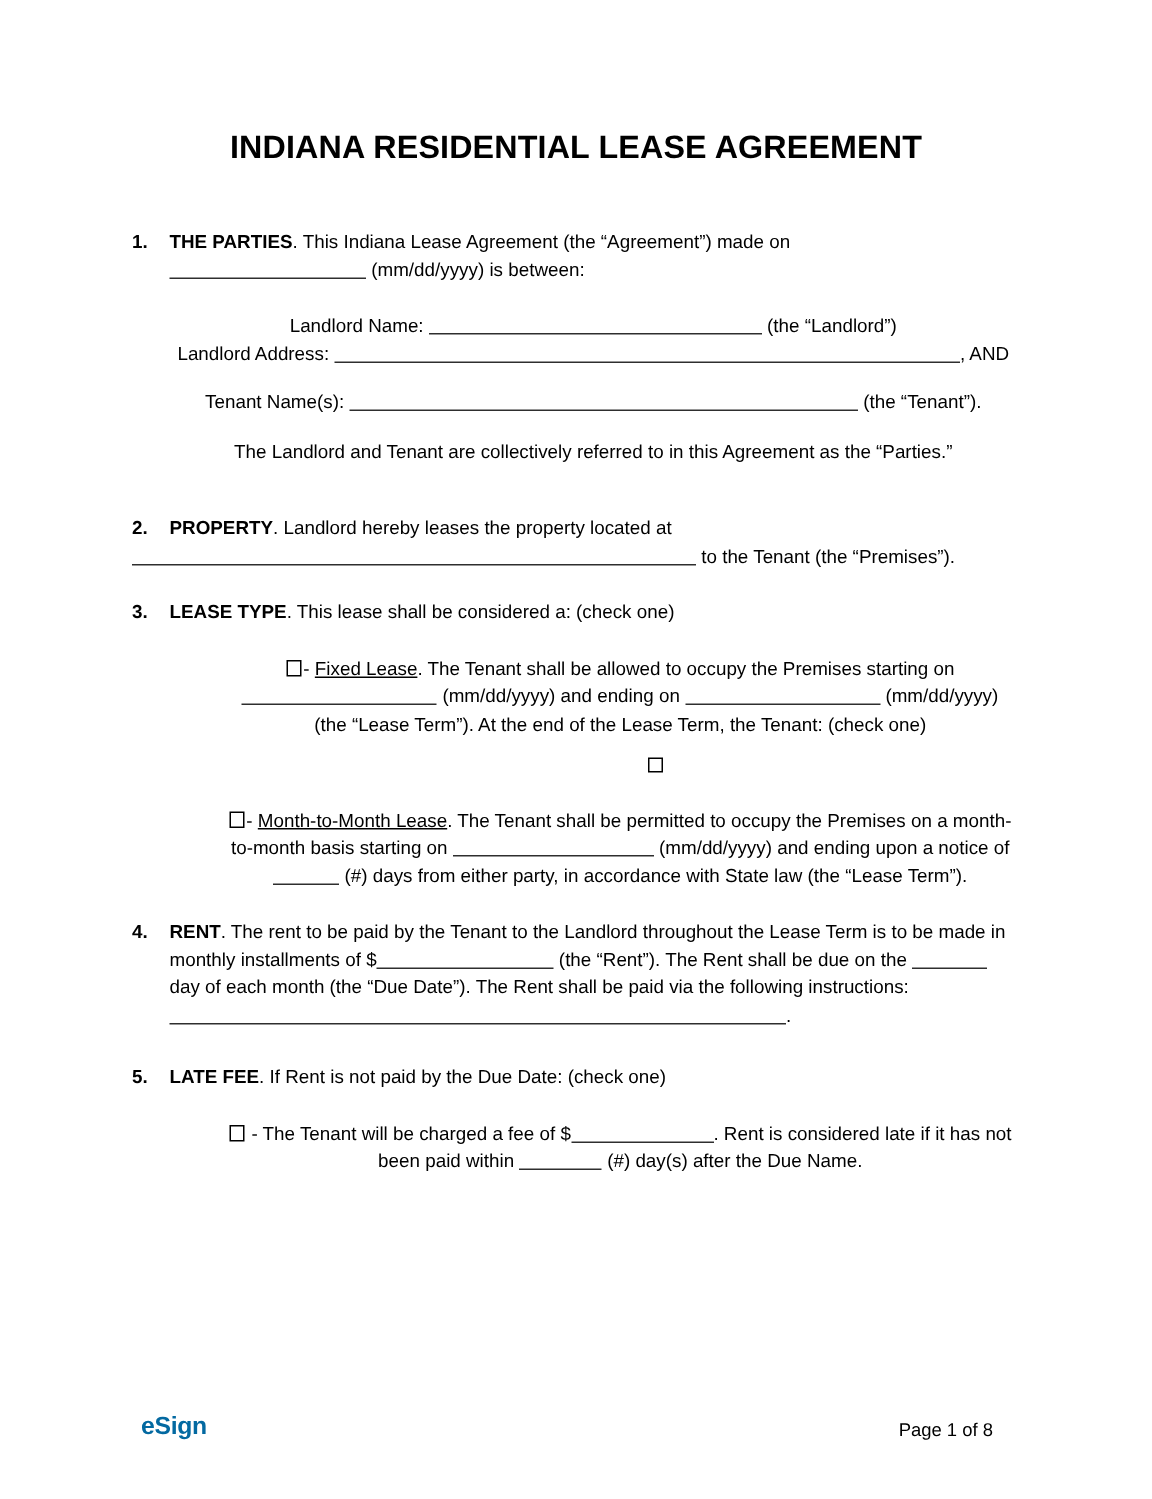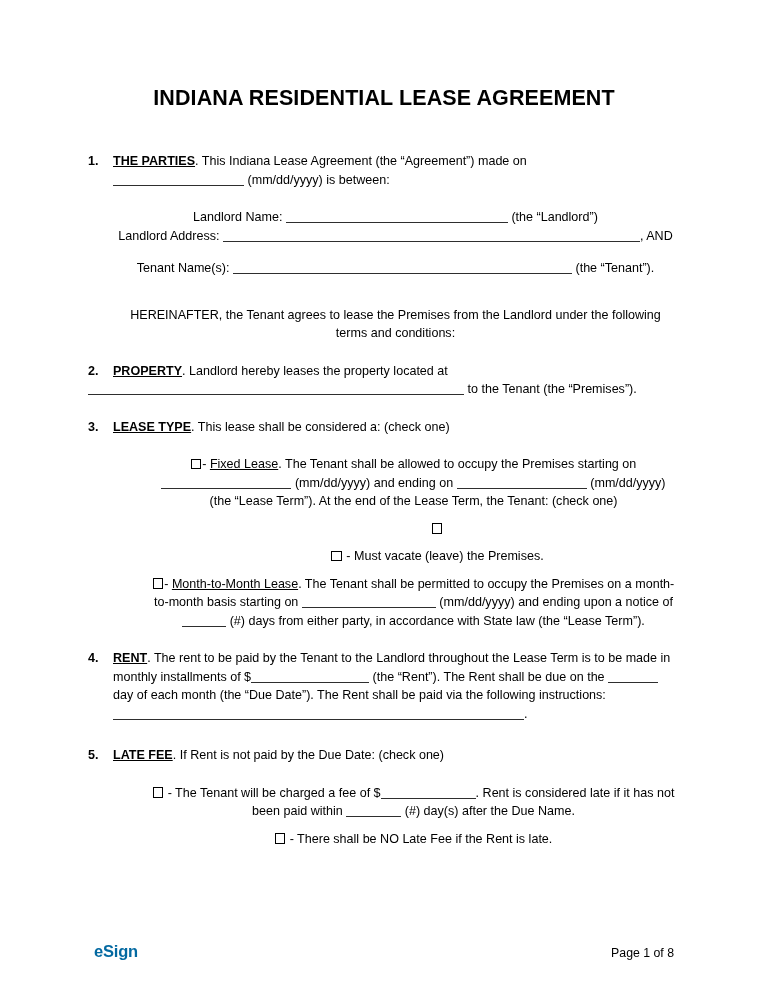--- a/index.html
+++ b/index.html
@@ -53,21 +53,21 @@
     margin-bottom: 0;
     text-align: left;
   }
   .clause-num {
     position: absolute;
     left: 0;
     top: 0;
     font-weight: bold;
     font-size: 12.55px;
   }
-  .clause b, .lbl-bold { font-weight: bold; text-decoration: underline; }
+  .clause b, .lbl-bold { font-weight: bold; }
 
   .para {
     font-size: 12.55px;
     line-height: 18.5px;
   }
 
   .gap-sm { height: 9px; }
   .gap-md { height: 14px; }
   .gap-lg { height: 19px; }
   .gap-xl { height: 23px; }
@@ -126,21 +126,21 @@
     position: absolute;
     left: 6px;
     top: 0;
     font-size: 16.5px;
     font-weight: bold;
     color: #0369a1;
     letter-spacing: -0.2px;
   }
   .footer-page {
     position: absolute;
-    right: 4px;
+    right: 16px;
     top: 4px;
     font-size: 12.3px;
     color: #000;
   }
 </style>
 </head>
 <body>
 
 <div class="page">
 
@@ -172,24 +172,24 @@
       <div class="gap-md"></div>
 
       <div class="para">
         <span>Tenant Name(s):</span>
         <span class="blank b-tenant"></span>
         <span>(the “Tenant”).</span>
       </div>
 
       <div class="gap-md"></div>
 
+      <div class="para">The Landlord and Tenant are collectively referred to in this Agreement as the “Parties.”</div>
 
       <div class="gap-md"></div>
 
-      <div class="para">HEREINAFTER, the Tenant agrees to lease the Premises from the Landlord under the following terms and conditions:</div>
     </div>
 
     <div class="gap-lg"></div>
 
     <div class="clause">
       <span class="clause-num">2.</span>
       <span class="lbl-bold">PROPERTY</span><span>. Landlord hereby leases the property located at</span>
     </div>
     <div class="para">
       <span class="blank b-prop"></span>
@@ -217,24 +217,20 @@
         <span>(the “Lease Term”). At the end of the Lease Term, the Tenant: (check one)</span>
       </div>
 
       <div class="gap-sm"></div>
 
       <div class="indent2">
         <div class="cbrow">
           <span class="cb"></span>
         </div>
         <div class="gap-sm"></div>
-        <div class="cbrow">
-          <span class="cb"></span>
-          <span>- Must vacate (leave) the Premises.</span>
-        </div>
       </div>
 
       <div class="gap-sm"></div>
 
       <div class="cbrow">
         <span class="cb"></span><span>- </span><span class="u">Month-to-Month Lease</span><span>. The Tenant shall be permitted to occupy the Premises on a month-to-month basis starting on</span>
         <span class="blank b-mtm"></span>
         <span>(mm/dd/yyyy) and ending upon a notice of</span>
         <span class="blank b-days"></span>
         <span>(#) days from either party, in accordance with State law (the “Lease Term”).</span>
@@ -264,24 +260,20 @@
     <div class="indent">
       <div class="cbrow">
         <span class="cb"></span>
         <span>- The Tenant will be charged a fee of $</span><span class="blank b-fee"></span><span>. Rent is considered late if it has not been paid within</span>
         <span class="blank b-within"></span>
         <span>(#) day(s) after the Due Name.</span>
       </div>
 
       <div class="gap-sm"></div>
 
-      <div class="cbrow">
-        <span class="cb"></span>
-        <span>- There shall be NO Late Fee if the Rent is late.</span>
-      </div>
     </div>
 
   </div>
 
   <div class="footer">
     <div class="footer-logo">eSign</div>
     <div class="footer-page">Page 1 of 8</div>
   </div>
 
 </div>

